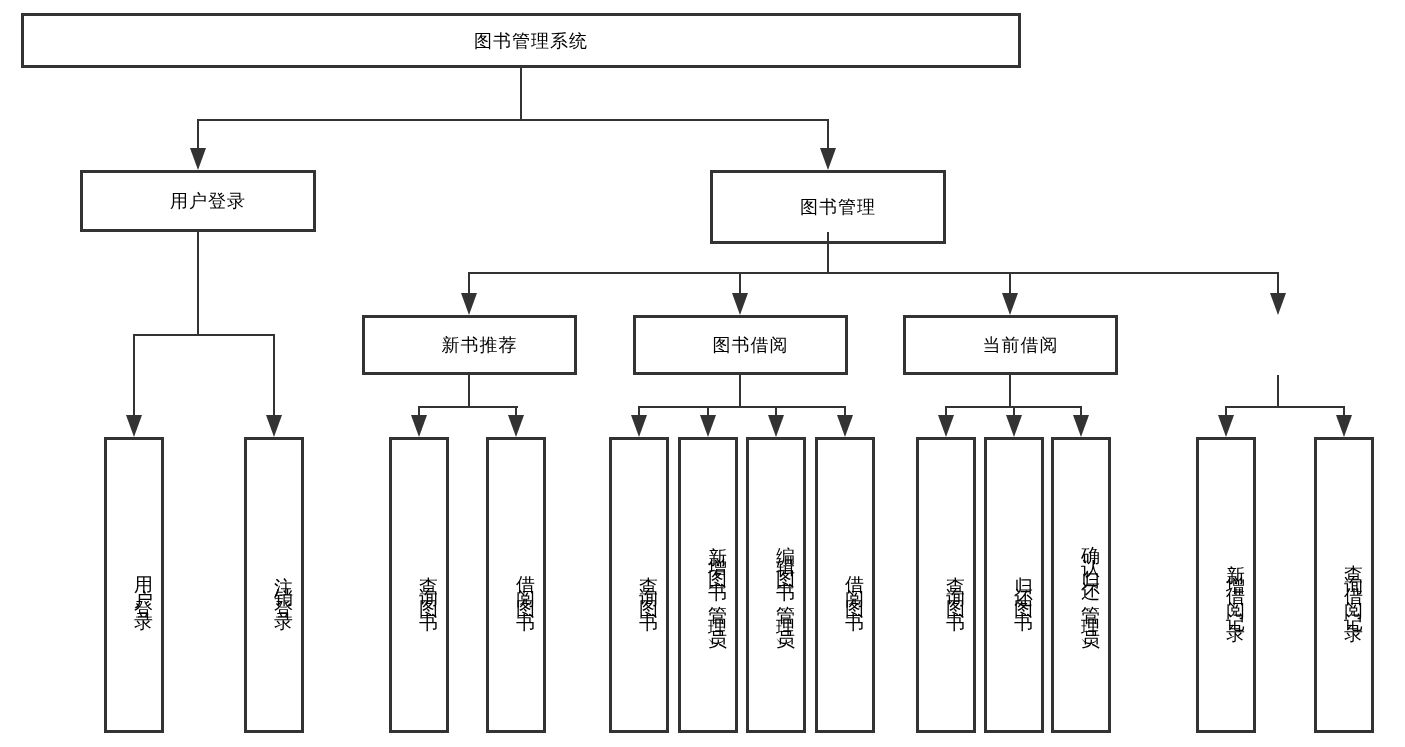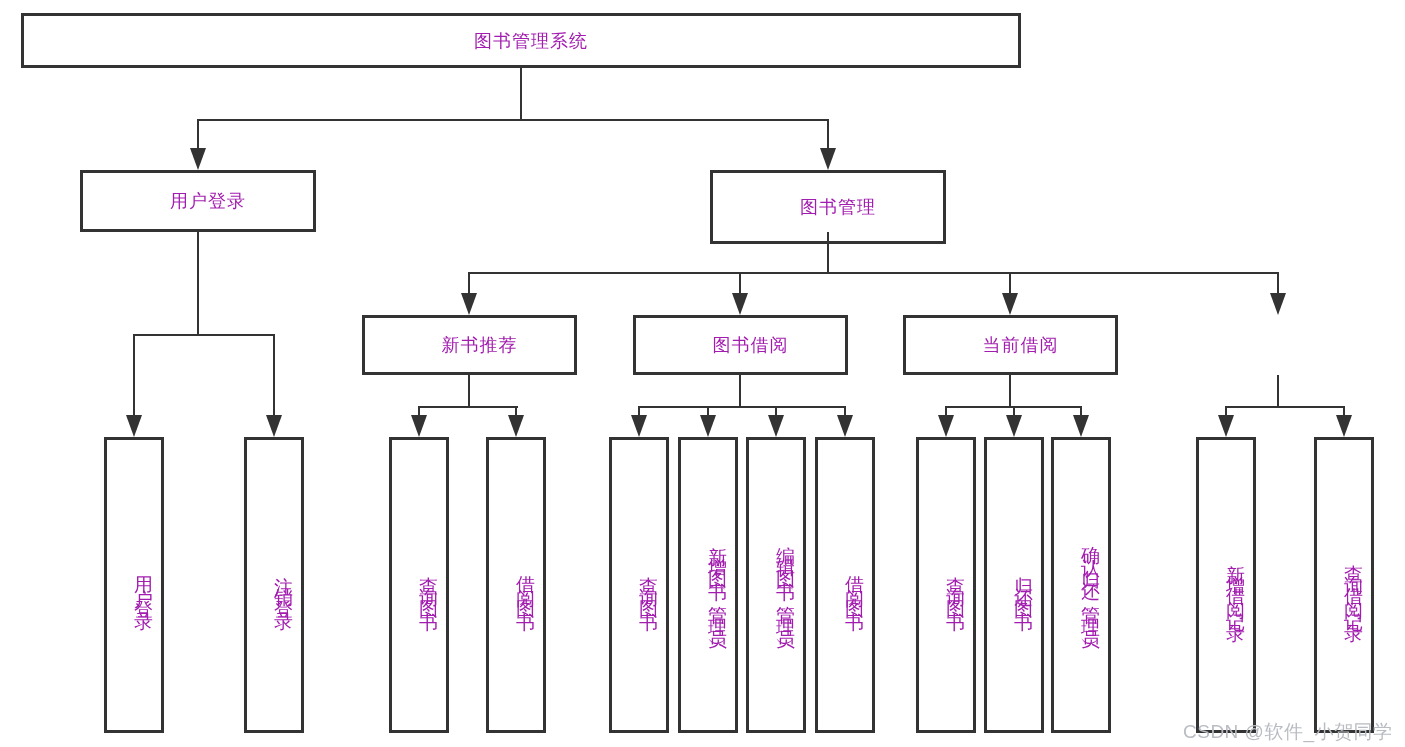--- a/index.html
+++ b/index.html
@@ -11,21 +11,21 @@
     overflow:hidden;
   }
   .box {
     position:absolute;
     border:3px solid #333333;
     background:#ffffff;
     box-sizing:border-box;
     display:flex;
     align-items:center;
     justify-content:center;
-    color:#a21caf;
+    color:#000000;
     padding-left:20px;
   }
   .hlabel {
     font-size:18px;
     letter-spacing:1px;
     white-space:nowrap;
   }
   .vlabel {
     writing-mode:vertical-rl;
     font-size:19px;
@@ -185,15 +185,14 @@
   <div class="v" style="left:1080px; top:406px; height:11px;"></div>
   <div class="arrow" style="left:1073px; top:415px;"></div>
 
   <div class="v" style="left:1277px; top:375px; height:33px;"></div>
   <div class="h" style="left:1225px; top:406px; width:120px;"></div>
   <div class="v" style="left:1225px; top:406px; height:11px;"></div>
   <div class="arrow" style="left:1218px; top:415px;"></div>
   <div class="v" style="left:1343px; top:406px; height:11px;"></div>
   <div class="arrow" style="left:1336px; top:415px;"></div>
 
-  <div class="watermark">CSDN @软件_小贺同学</div>
 
 </div>
 
 </body></html>

